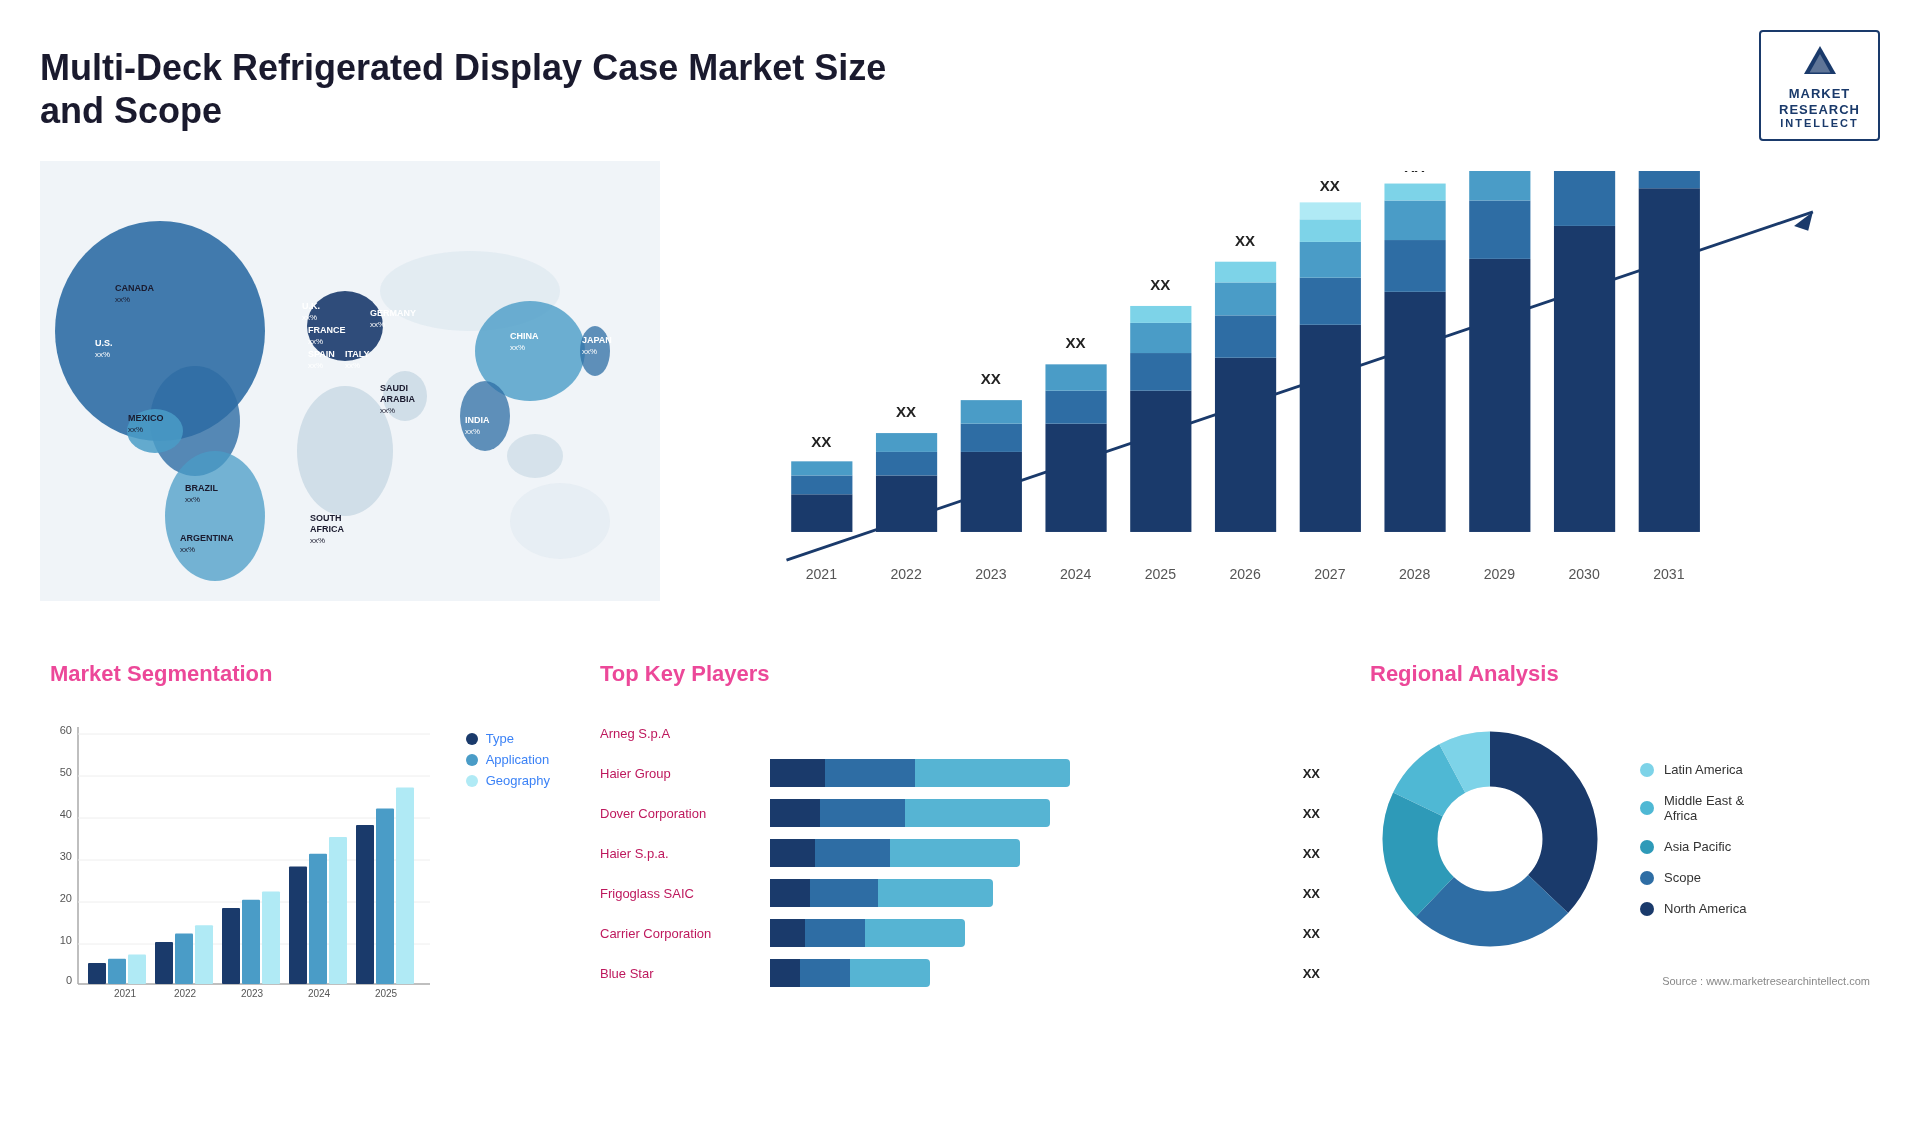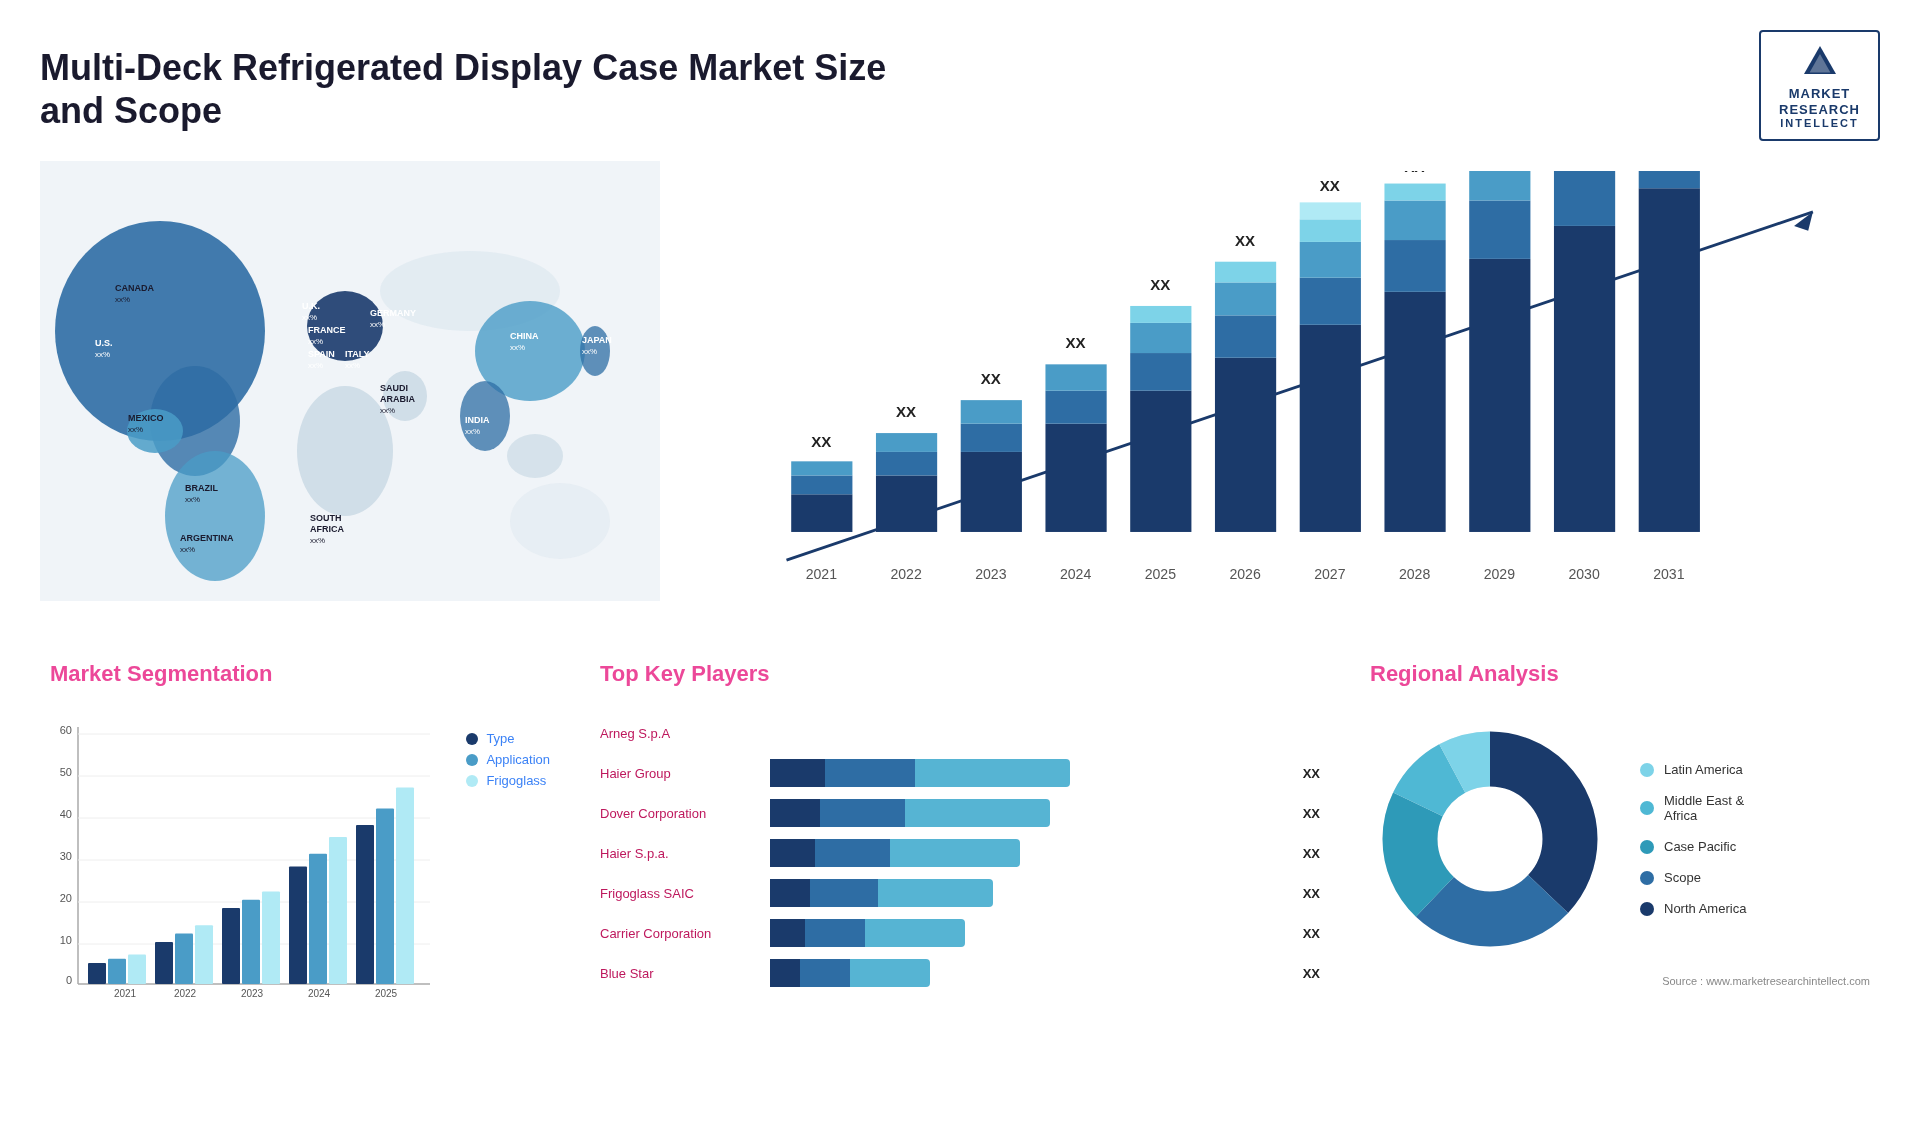--- a/index.html
+++ b/index.html
@@ -433,21 +433,21 @@
           <div class="legend-item">
             <div class="legend-dot" style="background:#1a3a6b;"></div>
             <span>Type</span>
           </div>
           <div class="legend-item">
             <div class="legend-dot" style="background:#4a9cc7;"></div>
             <span>Application</span>
           </div>
           <div class="legend-item">
             <div class="legend-dot" style="background:#b0eaf5;"></div>
-            <span>Frigoglass</span>
+            <span>Geography</span>
           </div>
         </div>
       </div>
     </div>
 
     <div class="players-section">
       <div class="section-title">Top Key Players</div>
 
       <div class="player-row">
         <div class="player-name">Arneg S.p.A</div>
@@ -541,21 +541,21 @@
           <div class="regional-legend-item">
             <div class="regional-legend-color" style="background:#7dd3e8;"></div>
             <span>Latin America</span>
           </div>
           <div class="regional-legend-item">
             <div class="regional-legend-color" style="background:#4fb8d4;"></div>
             <span>Middle East &amp;<br>Africa</span>
           </div>
           <div class="regional-legend-item">
             <div class="regional-legend-color" style="background:#2e9ab8;"></div>
-            <span>Case Pacific</span>
+            <span>Asia Pacific</span>
           </div>
           <div class="regional-legend-item">
             <div class="regional-legend-color" style="background:#2e6da4;"></div>
             <span>Scope</span>
           </div>
           <div class="regional-legend-item">
             <div class="regional-legend-color" style="background:#1a3a6b;"></div>
             <span>North America</span>
           </div>
         </div>

